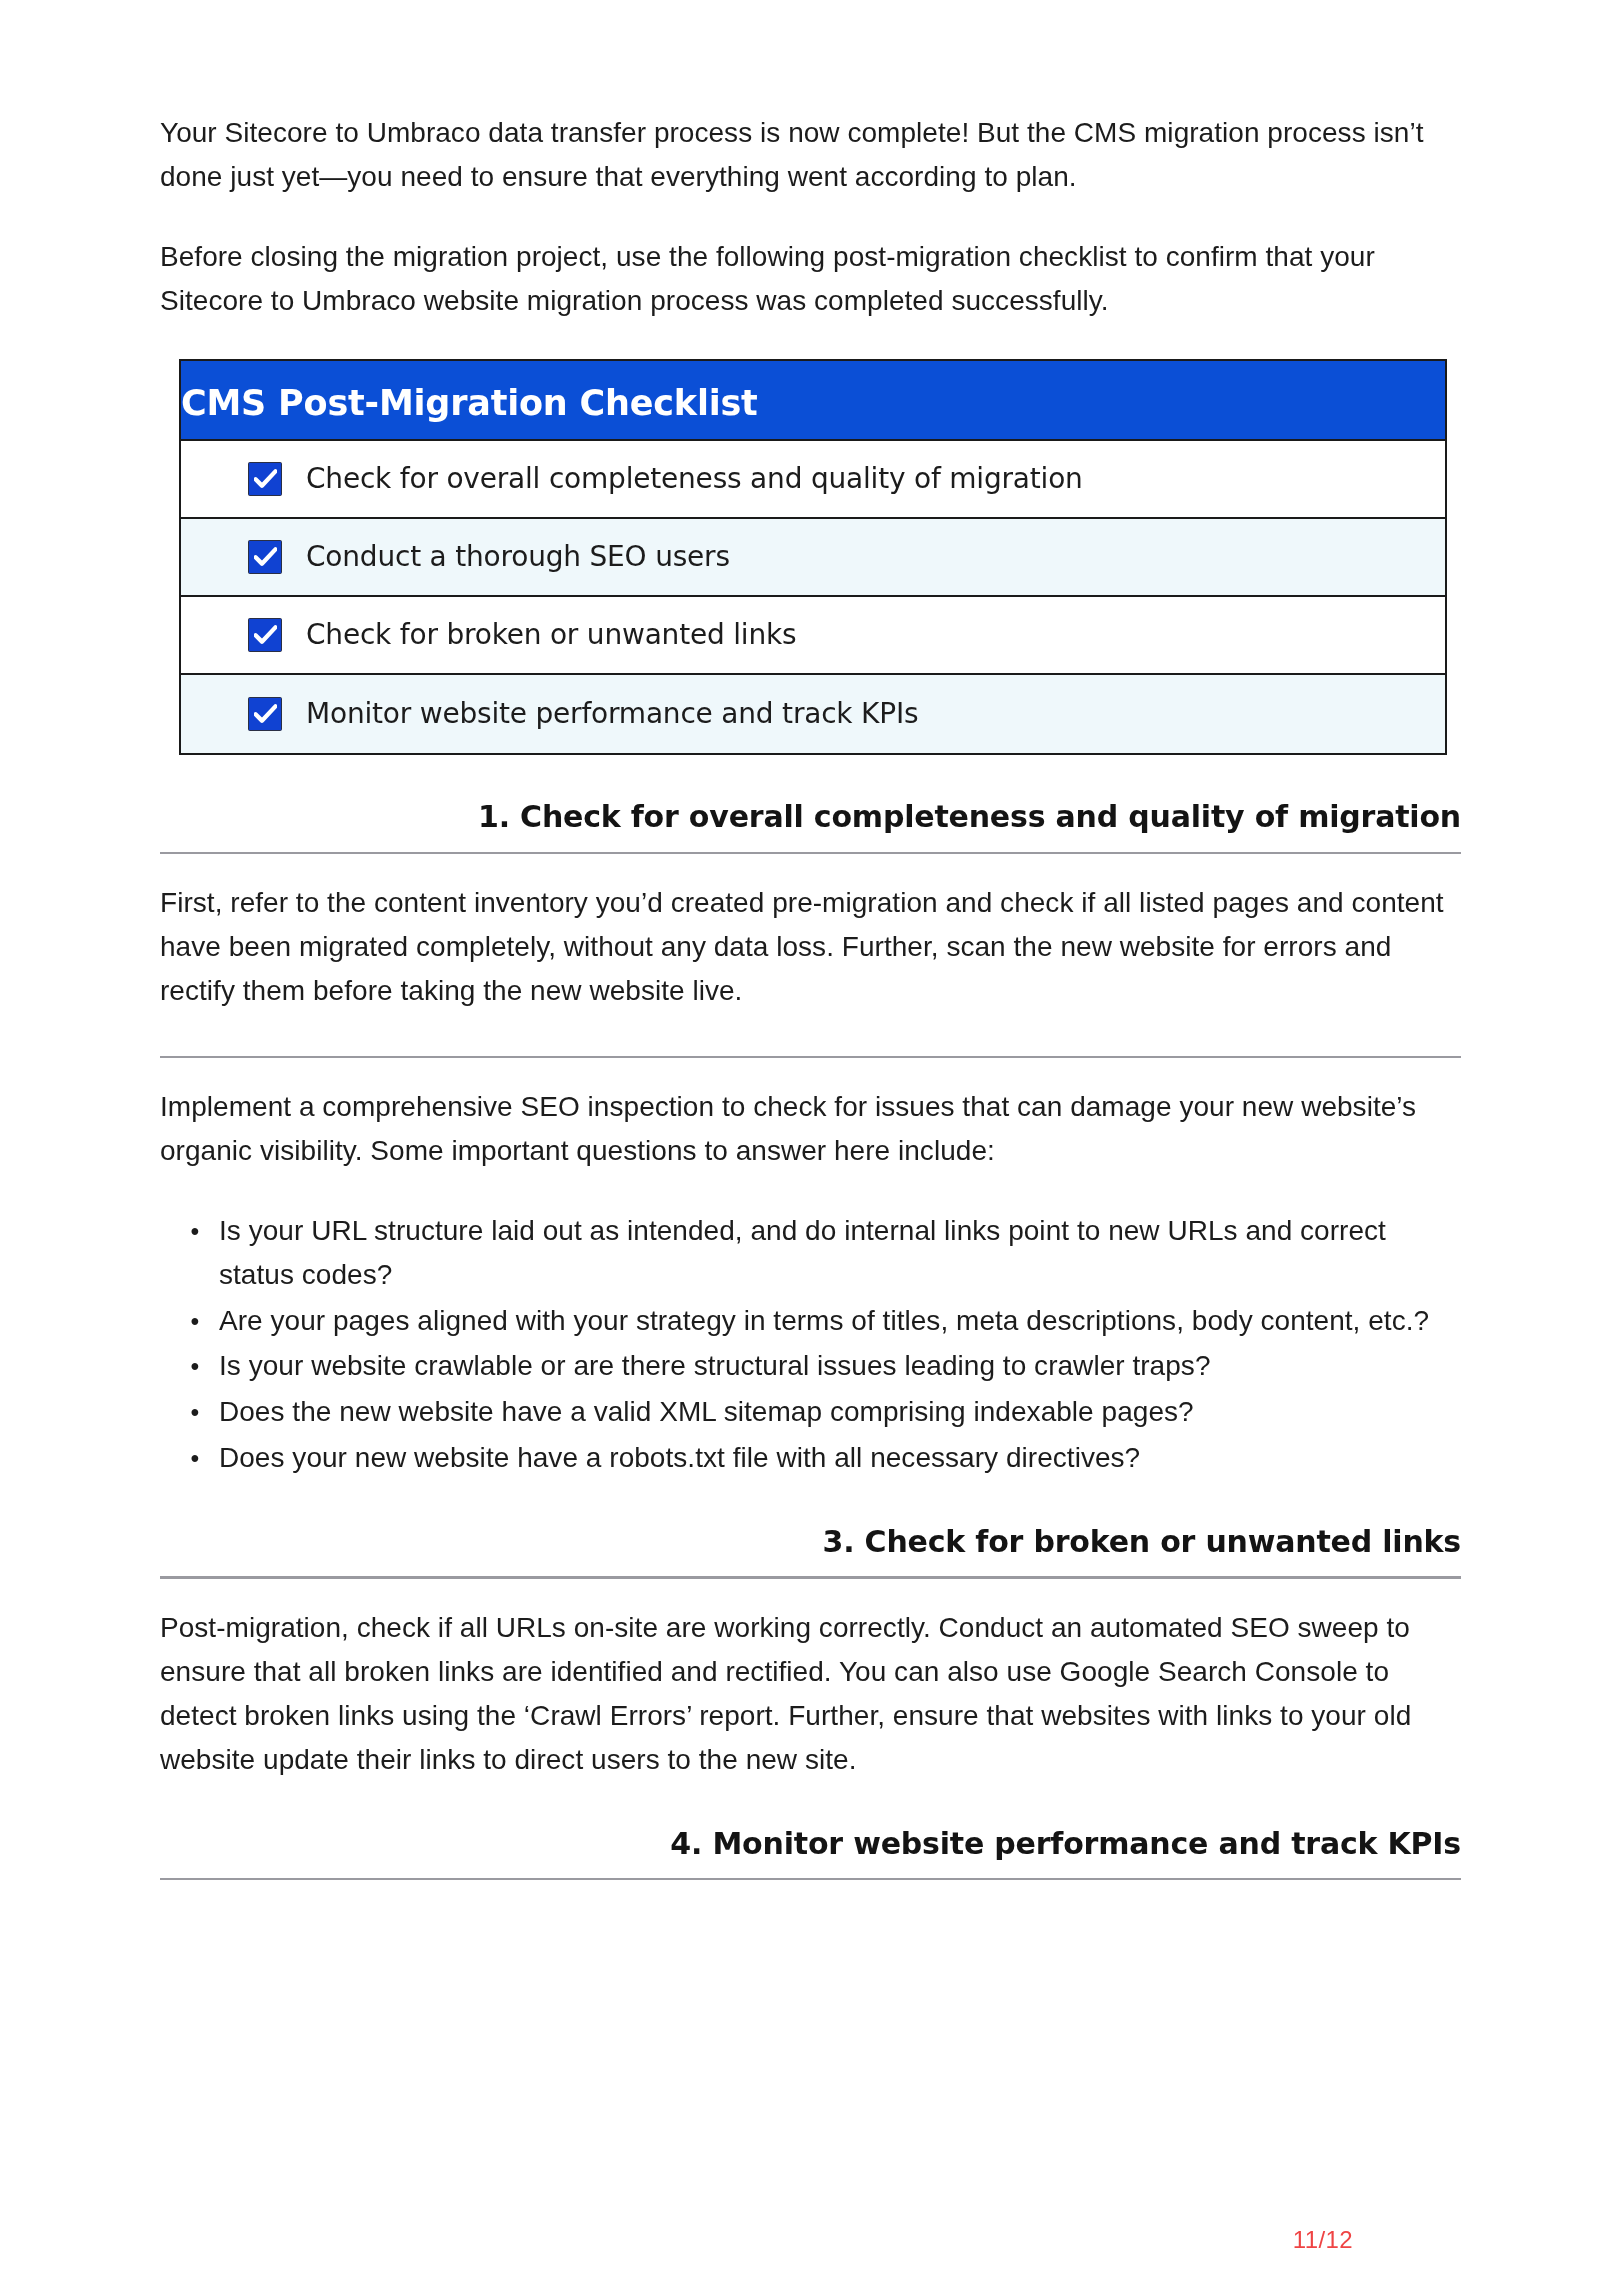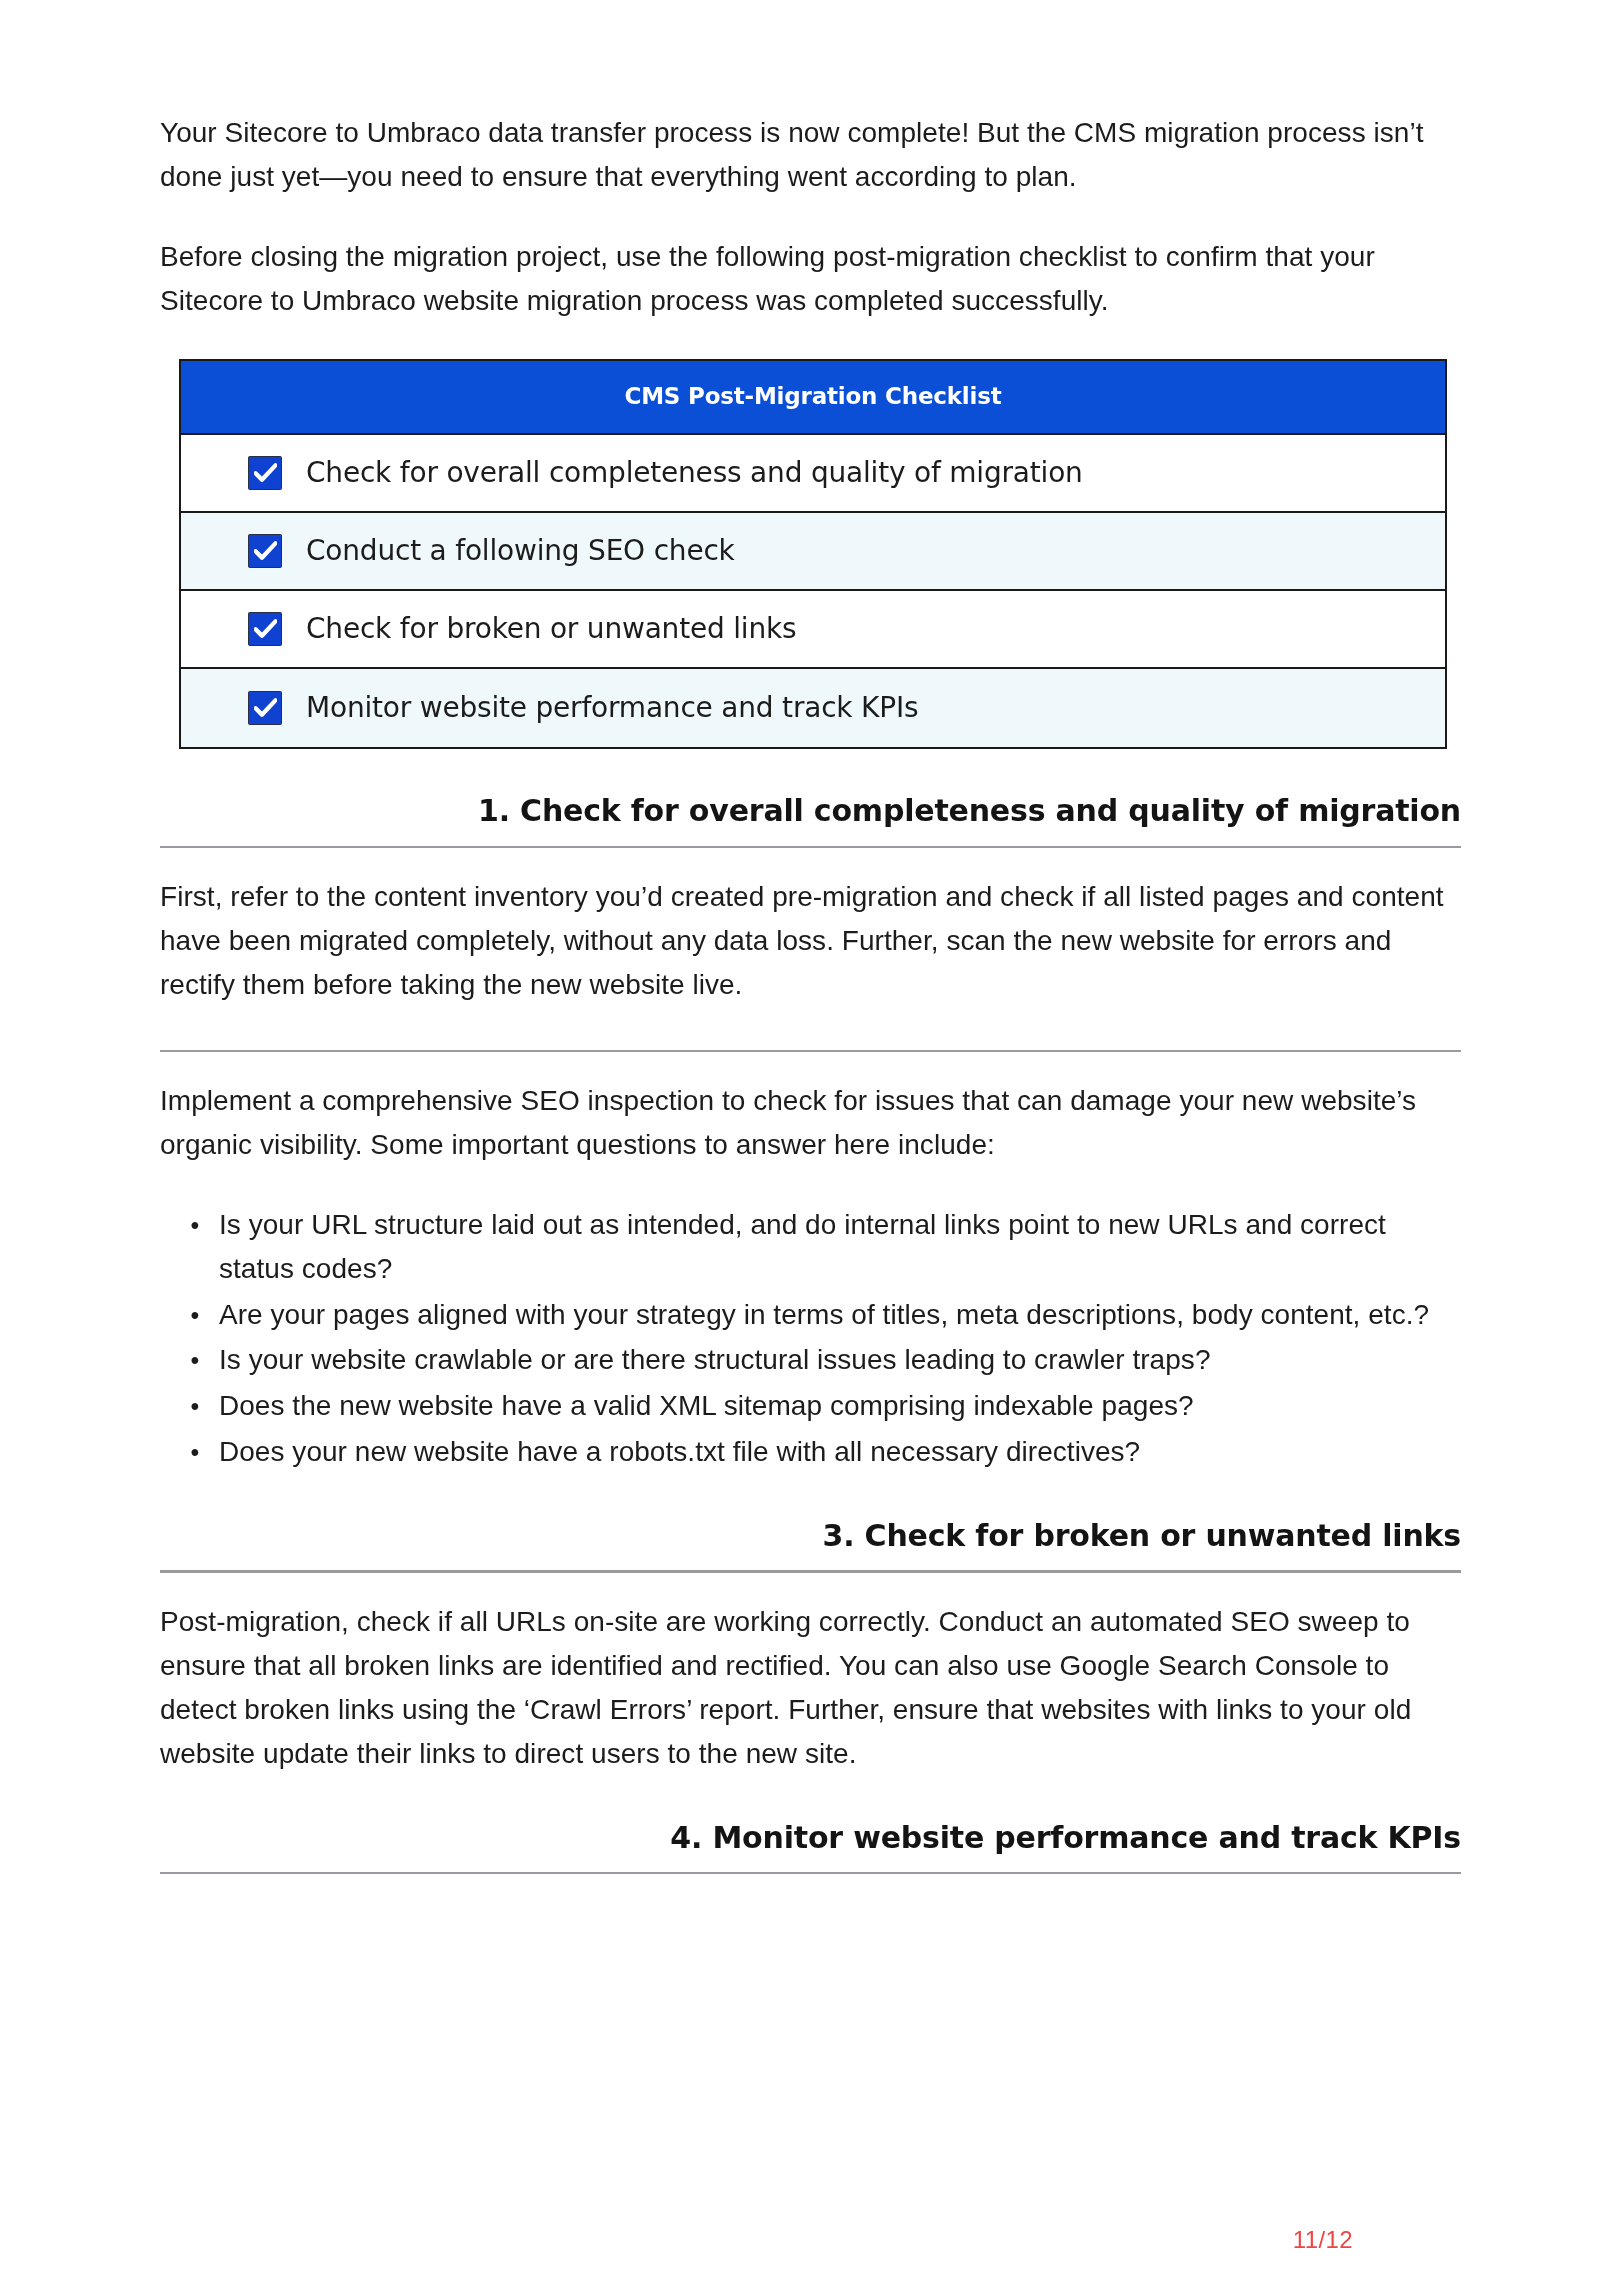--- a/index.html
+++ b/index.html
@@ -45,25 +45,25 @@
     margin: 24px 0 0 19px;
     width: 1264px;
     border: 2.4px solid #1a1a1a;
     border-collapse: collapse;
     background: #ffffff;
   }
 
   .checklist-header {
     background: #0b4fd6;
     color: #ffffff;
-    text-align: center;
-    font-size: 23px;
+    text-align: left;
+    font-size: 35px;
     font-weight: bold;
     letter-spacing: -0.2px;
-    padding: 22px 0 24px 0;
+    padding: 22px 0 16px 0;
     border-bottom: 2.4px solid #1a1a1a;
     font-family: "DejaVu Sans", sans-serif;
   }
 
   .checklist-row {
     display: flex;
     align-items: center;
     border-bottom: 2.4px solid #1a1a1a;
     height: 78px;
     padding-left: 67px;
@@ -171,21 +171,21 @@
         </span>
         <span class="checklist-label">Check for overall completeness and quality of migration</span>
       </div>
 
       <div class="checklist-row even">
         <span class="checkbox">
           <svg width="23" height="21.4" viewBox="0 0 29 27" aria-hidden="true">
             <path d="M2 13 L10 21 L27 3" stroke="#ffffff" stroke-width="5.5" fill="none" stroke-linecap="round" stroke-linejoin="round"></path>
           </svg>
         </span>
-        <span class="checklist-label">Conduct a following SEO check</span>
+        <span class="checklist-label">Conduct a thorough SEO users</span>
       </div>
 
       <div class="checklist-row odd">
         <span class="checkbox">
           <svg width="23" height="21.4" viewBox="0 0 29 27" aria-hidden="true">
             <path d="M2 13 L10 21 L27 3" stroke="#ffffff" stroke-width="5.5" fill="none" stroke-linecap="round" stroke-linejoin="round"></path>
           </svg>
         </span>
         <span class="checklist-label">Check for broken or unwanted links</span>
       </div>

